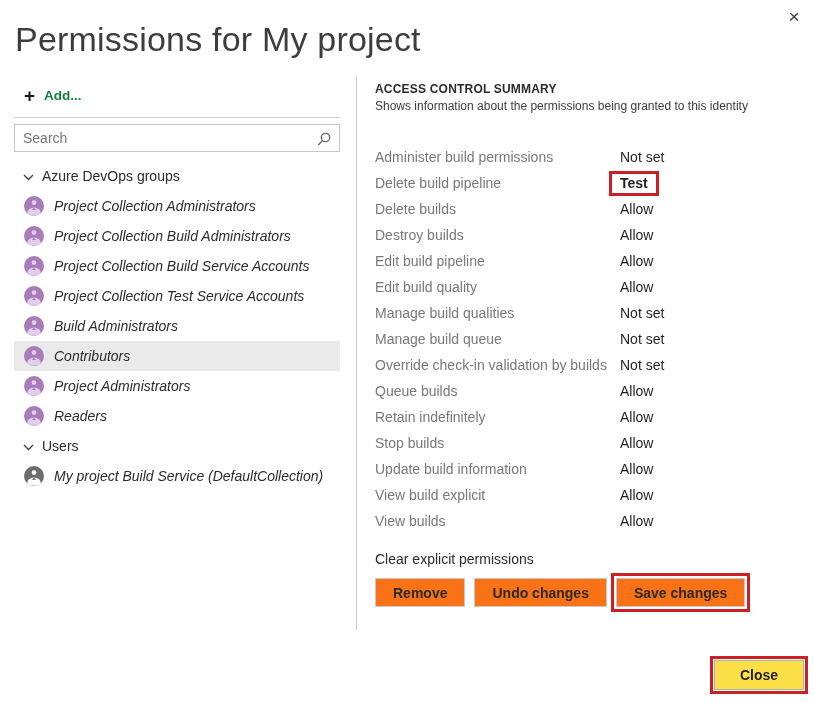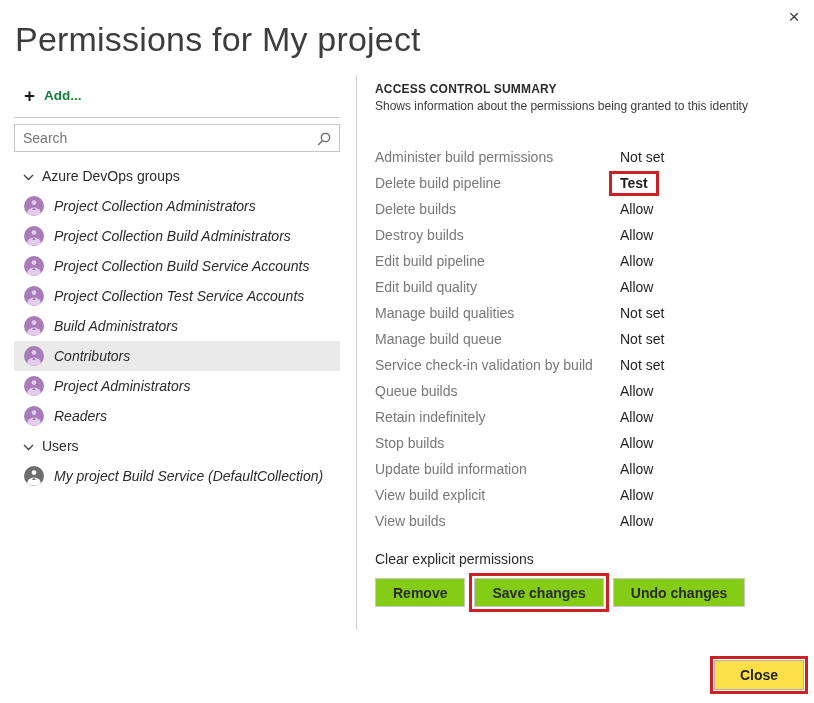--- a/index.html
+++ b/index.html
@@ -77,21 +77,21 @@
   .perm-value { color: #1f1f1f; font-size: 14px; cursor: pointer; }
   .perm-value.deny-highlight {
     font-weight: 700;
     border: 3px solid var(--annotation-red);
     padding: 1px 8px 2px 8px;
     margin-left: -11px;
   }
   .clear-link { margin-top: 17px; font-size: 14px; color: #2b2b2b; cursor: pointer; width: fit-content; }
   .btn-row { margin-top: 11px; display: flex; gap: 9px; align-items: center; }
   .btn {
-    background: #84cc16; border: 1px solid #c8c8c8;
+    background: #f97316; border: 1px solid #c8c8c8;
     font-family: "Liberation Sans", sans-serif;
     font-size: 14px; font-weight: 700; color: #2b2b2b;
     padding: 4px 17px; height: 29px; cursor: pointer; white-space: nowrap;
   }
   .btn.red-annotated { outline: 3px solid var(--annotation-red); outline-offset: 2px; }
 
   
   .close-btn {
     position: absolute; right: 10px; top: 660px;
     width: 90px; height: 30px;
@@ -278,21 +278,21 @@
       </div>
       <div class="perm-row">
         <span class="perm-name">Manage build qualities</span>
         <span class="perm-value">Not set</span>
       </div>
       <div class="perm-row">
         <span class="perm-name">Manage build queue</span>
         <span class="perm-value">Not set</span>
       </div>
       <div class="perm-row">
-        <span class="perm-name">Service check-in validation by build</span>
+        <span class="perm-name">Override check-in validation by builds</span>
         <span class="perm-value">Not set</span>
       </div>
       <div class="perm-row">
         <span class="perm-name">Queue builds</span>
         <span class="perm-value">Allow</span>
       </div>
       <div class="perm-row">
         <span class="perm-name">Retain indefinitely</span>
         <span class="perm-value">Allow</span>
       </div>
@@ -309,18 +309,18 @@
         <span class="perm-value">Allow</span>
       </div>
       <div class="perm-row">
         <span class="perm-name">View builds</span>
         <span class="perm-value">Allow</span>
       </div>
     </div>
   <div class="clear-link">Clear explicit permissions</div>
   <div class="btn-row">
       <button class="btn">Remove</button>
+      <button class="btn">Undo changes</button>
       <button class="btn red-annotated">Save changes</button>
-      <button class="btn">Undo changes</button>
     </div>
 </div>
 
 <button class="close-btn">Close</button>
 
 </body></html>

